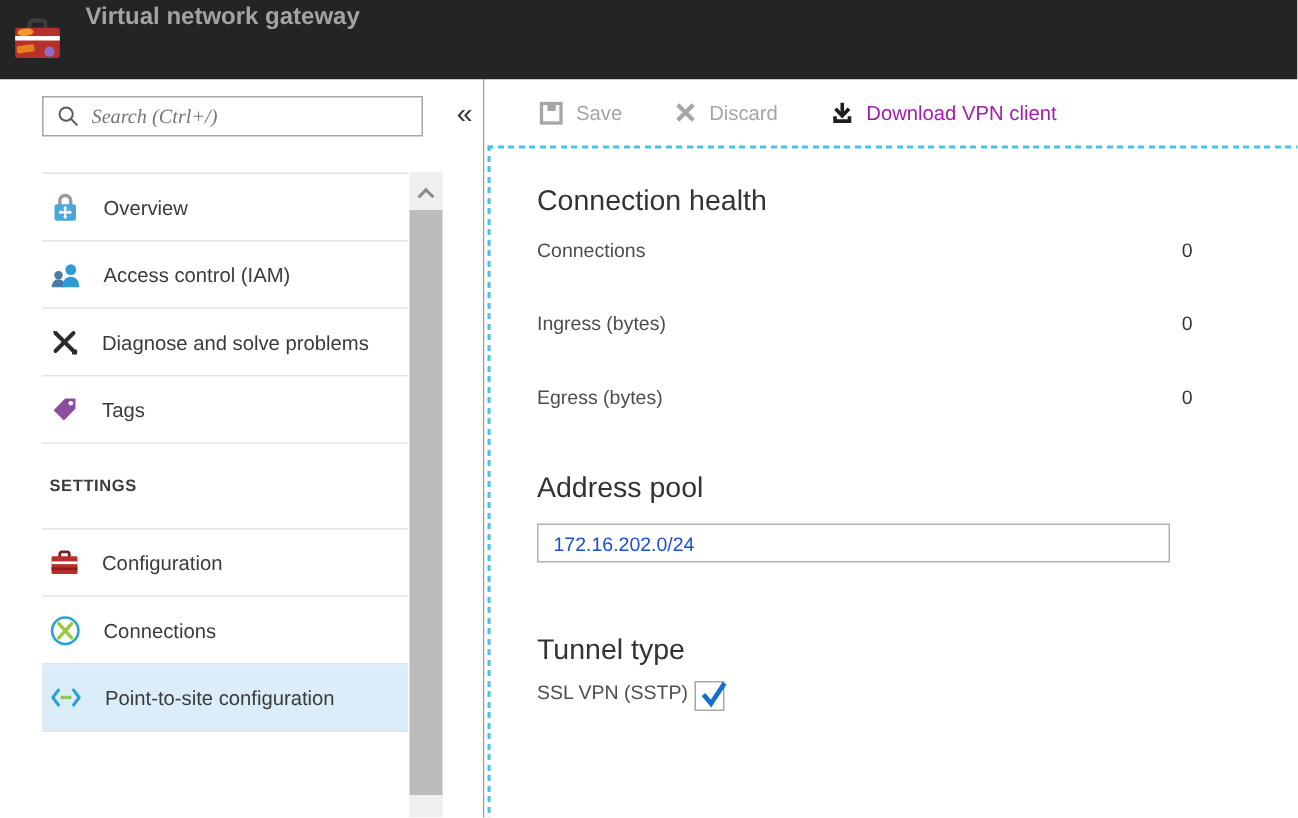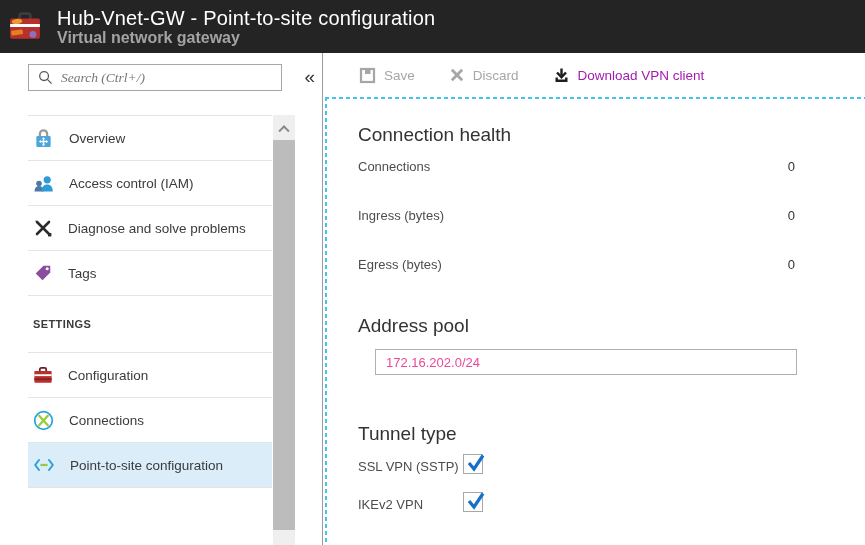--- a/index.html
+++ b/index.html
@@ -55,44 +55,43 @@
 
   .content-body { position:absolute; top:46px; left:4px; right:0; bottom:0; overflow:hidden;
     padding:25px 0 0 31px; }
   .h2 { font-size:19px; font-weight:400; color:#333; }
   .kv-rows { margin-top:13px; width:437px; }
   .kv-row { display:flex; justify-content:space-between; font-size:13px; color:#4d4d4d;
     margin-bottom:34px; }
   .kv-val { color:#333; }
   .section-gap { margin-top:43px; }
   .text-input { margin-top:12px; width:422px; height:26px; border:1px solid #b0b0b0;
-    font-size:13px; color:#ec4899; padding-left:10px; font-family:"Liberation Sans",sans-serif; outline:none;margin-left:17px;}
+    font-size:13px; color:#1d4ed8; padding-left:10px; font-family:"Liberation Sans",sans-serif; outline:none;}
   .tunnel-head { margin-top:48px; margin-bottom:9px; }
-  .opt-row { display:flex; align-items:flex-end; margin-bottom:18px; }
+  .opt-row { display:flex; align-items:flex-start; margin-bottom:18px; }
   .opt-label { width:105px; font-size:13px; color:#4d4d4d; }
   .checkbox { width:20px; height:20px; border:1px solid #a8a8a8; background:#fff; position:relative;
     cursor:pointer; }
   .checkbox svg { position:absolute; left:1px; top:-3px; overflow:visible; }
 </style>
 </head>
 <body>
 
 <div class="root">
 
   <div class="header">
     <svg class="header-icon" viewBox="0 0 32 32">
       <path d="M11 9 V5.5 a2 2 0 0 1 2 -2 h6 a2 2 0 0 1 2 2 V9" fill="none" stroke="#3d3d3d" stroke-width="2.6"></path>
       <rect x="2" y="8" width="28" height="19" rx="1.5" fill="#b8302c"></rect>
       <rect x="2" y="13.2" width="28" height="2.8" fill="#ffffff"></rect>
       <ellipse cx="8.5" cy="10.8" rx="5" ry="2.4" fill="#f1992d" transform="rotate(-6 8.5 10.8)"></ellipse>
       <rect x="3" y="19" width="11" height="4.5" rx="1" fill="#e5801f" transform="rotate(-8 8.5 21)"></rect>
       <circle cx="23.5" cy="23" r="3.2" fill="#8a70c2"></circle>
     </svg>
     <div class="header-text">
-      <div class="header-title">Hub-Vnet-GW - Point-to-site configuration</div>
       <div class="header-sub">Virtual network gateway</div>
     </div>
   </div>
 
   <div class="left-pane">
     <div class="search-box">
       <svg width="15" height="15" viewBox="0 0 16 16">
         <circle cx="6.5" cy="6.5" r="4.7" fill="none" stroke="#5a5a5a" stroke-width="1.4"></circle>
         <line x1="10" y1="10" x2="14.5" y2="14.5" stroke="#5a5a5a" stroke-width="1.4"></line>
       </svg>
@@ -262,24 +261,16 @@
 
       <div class="opt-row">
         <span class="opt-label">SSL VPN (SSTP)</span>
         <div class="checkbox">
           <svg width="22" height="22" viewBox="0 0 22 22">
             <polyline points="4,11 9,17 18,3.5" fill="none" stroke="#1670c9" stroke-width="3.2"></polyline>
           </svg>
         </div>
       </div>
 
-      <div class="opt-row">
-        <span class="opt-label">IKEv2 VPN</span>
-        <div class="checkbox">
-          <svg width="22" height="22" viewBox="0 0 22 22">
-            <polyline points="4,11 9,17 18,3.5" fill="none" stroke="#1670c9" stroke-width="3.2"></polyline>
-          </svg>
-        </div>
-      </div>
 
     </div>
   </div>
 </div>
 
 </body></html>

